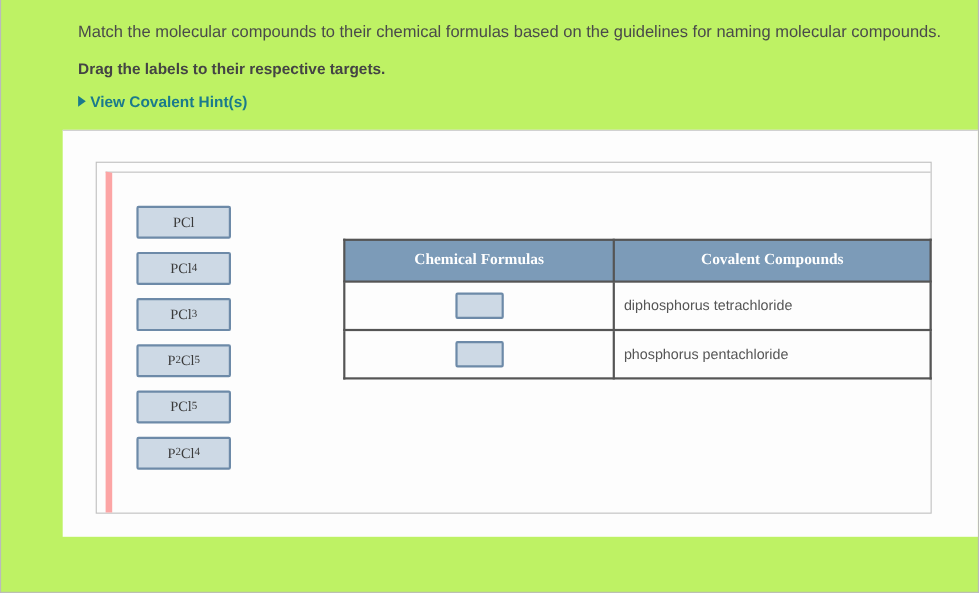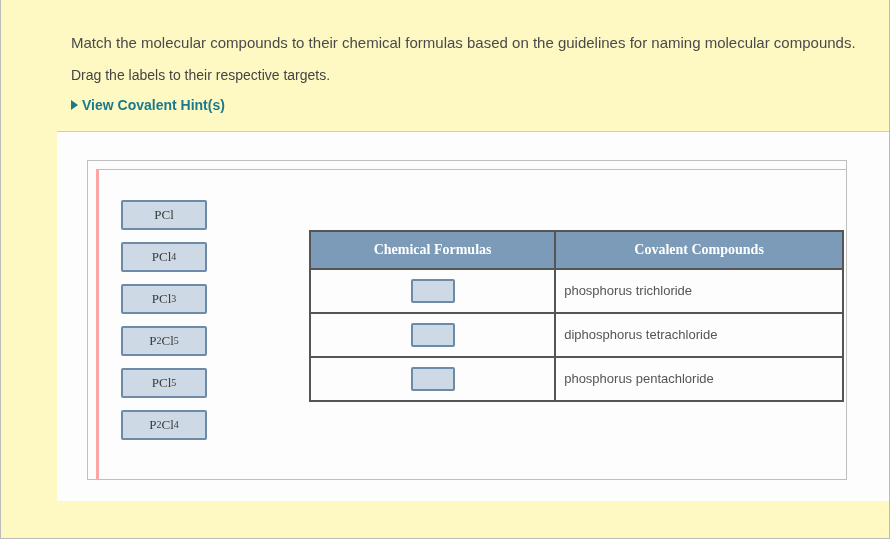--- a/index.html
+++ b/index.html
@@ -7,37 +7,37 @@
     margin: 0;
     padding: 0;
     font-family: Arial, Helvetica, sans-serif;
     background: #e8e8e8;
     width: 890px;
     height: 539px;
     overflow: hidden;
     color: #333;
   }
   .page {
-    background: #fef9c3;
+    background: #bef264;
     border: 1px solid #bbb;
     border-top: none;
     margin: 0;
-    padding: 32px 28px 0 70px;
+    padding: 19px 28px 0 70px;
     height: 100%;
     position: relative;
   }
   .question-text {
     font-size: 15px;
     color: #4a4a4a;
     margin-bottom: 12px;
     line-height: 1.5;
   }
   .instruction {
     font-size: 14px;
-    font-weight: normal;
+    font-weight: bold;
     color: #444;
     margin-bottom: 14px;
   }
   .hints {
     font-size: 14px;
     font-weight: bold;
     color: #1a7a8c;
     cursor: pointer;
     display: flex;
     align-items: center;
@@ -77,21 +77,21 @@
   }
   .frame-outer {
     position:absolute;
     left:30px; top:28px;
     width: 760px; height: 320px;
     border:1px solid #bfbfbf;
   }
   .frame-inner {
     position:absolute;
     left:8px; top:8px; right:0; bottom:0;
-    border-left:3px solid #fca5a5;
+    border-left:6px solid #fca5a5;
     border-top:1px solid #bfbfbf;
   }
   .labels-col {
     position:absolute;
     left: 22px;
     top: 30px;
     width: 86px;
     display:flex;
     flex-direction:column;
     gap: 12px;
@@ -183,24 +183,20 @@
         <table class="target-table">
           <thead>
             <tr>
               <th>Chemical Formulas</th>
               <th>Covalent Compounds</th>
             </tr>
           </thead>
           <tbody>
             <tr>
               <td class="drop"><span class="drop-slot"></span></td>
-              <td>phosphorus trichloride</td>
-            </tr>
-            <tr>
-              <td class="drop"><span class="drop-slot"></span></td>
               <td>diphosphorus tetrachloride</td>
             </tr>
             <tr>
               <td class="drop"><span class="drop-slot"></span></td>
               <td>phosphorus pentachloride</td>
             </tr>
           </tbody>
         </table>
 
       </div>

